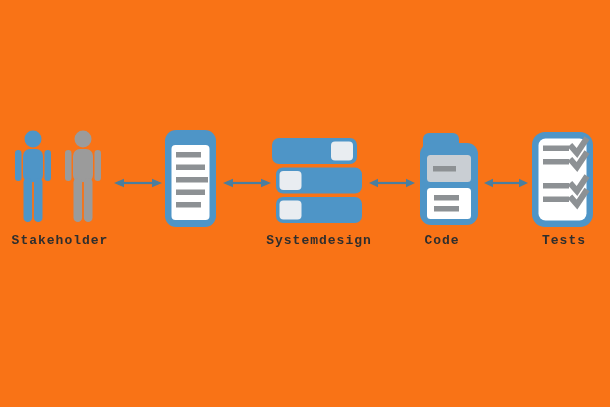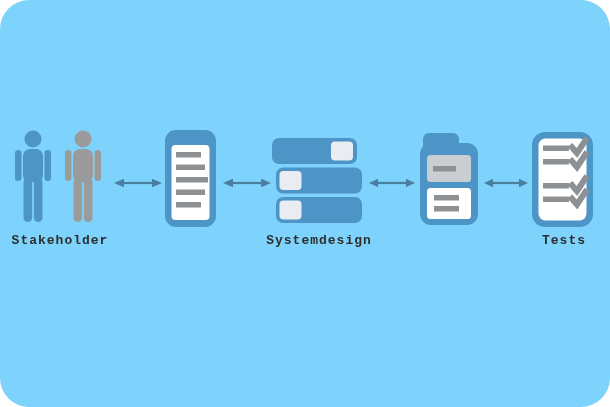--- a/index.html
+++ b/index.html
@@ -7,21 +7,21 @@
     --c-person_gray:#9b9b9b;
     --c-bar_gray:#8d9194;
     --c-light_fill:#e9edf1;
     --c-panel_gray:#c9ced3;
     --c-arrow:#4a7e9e;
     --c-label_text:#2e2e2e;
   }
   *{margin:0;padding:0;box-sizing:border-box;}
   html,body{width:610px;height:407px;background:#ffffff;overflow:hidden;}
   body{font-family:"Liberation Mono","DejaVu Sans Mono",monospace;position:relative;}
-  .canvas{position:absolute;left:0;top:0;width:610px;height:407px;background:#7dd3fc;border-radius:29px;}
+  .canvas{position:absolute;left:0;top:0;width:610px;height:407px;background:#f97316;}
   .abs{position:absolute;}
   .label{
     position:absolute;
     top:233px;
     text-align:center;
     font-weight:bold;
     font-size:13px;
     letter-spacing:1px;
     color:var(--c-label_text);
     line-height:16px;
@@ -137,15 +137,16 @@
       <rect x="11" y="64.5" width="26" height="5.5" class="f-bar"></rect>
       <polyline class="check" points="38,13 45,21 55,6"></polyline>
       <polyline class="check" points="38,27 45,35 55,20"></polyline>
       <polyline class="check" points="38,51 45,59 55,44"></polyline>
       <polyline class="check" points="38,64.5 45,72.5 55,57.5"></polyline>
     </svg>
   </div>
 
   <div class="label" style="left:0px;width:120px;">Stakeholder</div>
   <div class="label" style="left:249px;width:140px;">Systemdesign</div>
+  <div class="label" style="left:392px;width:100px;">Code</div>
   <div class="label" style="left:514px;width:100px;">Tests</div>
 
 </div>
 
 </body></html>

